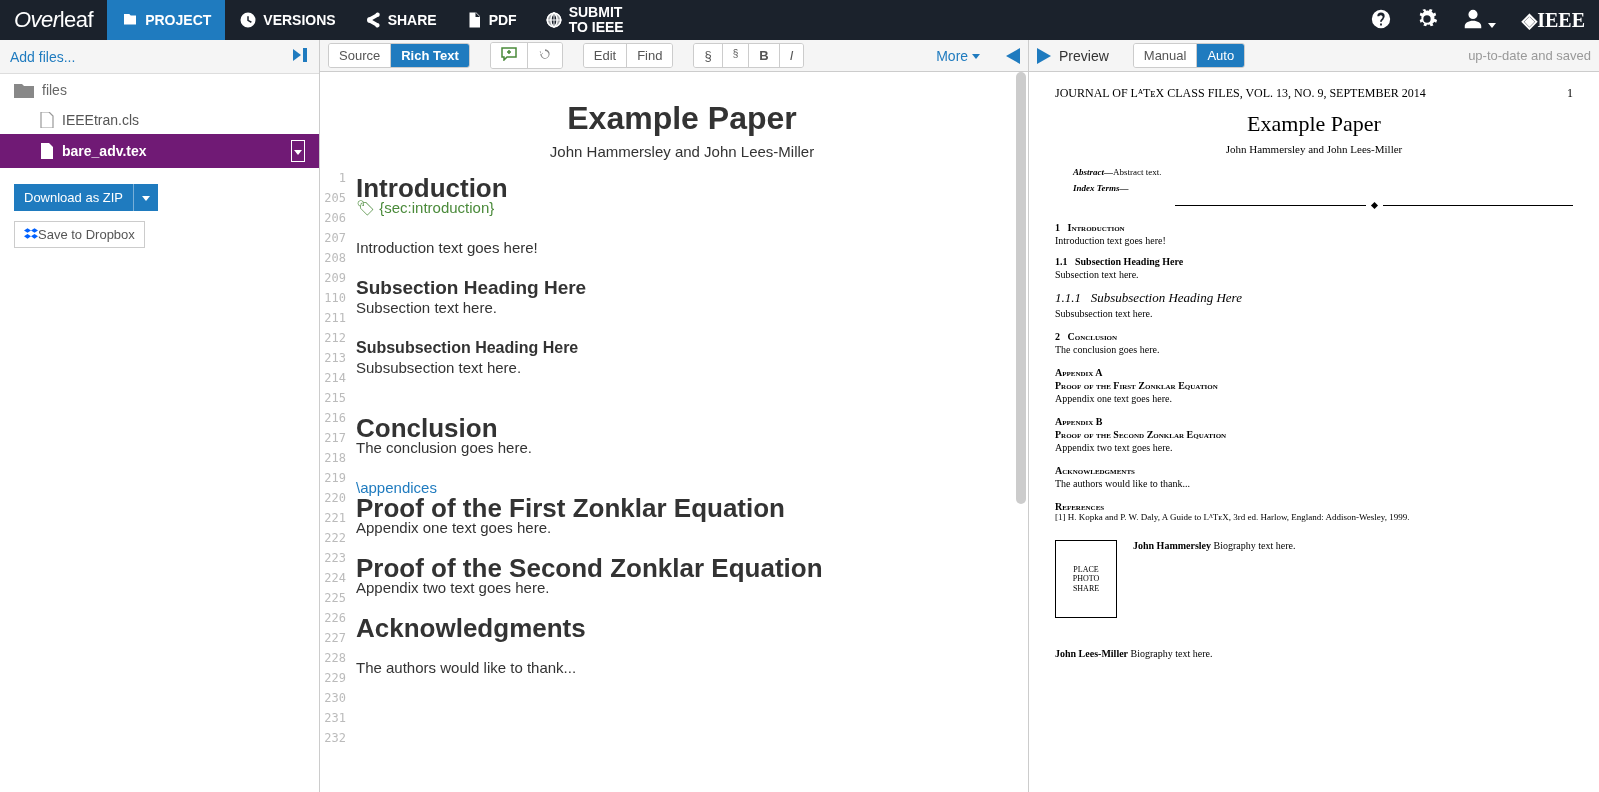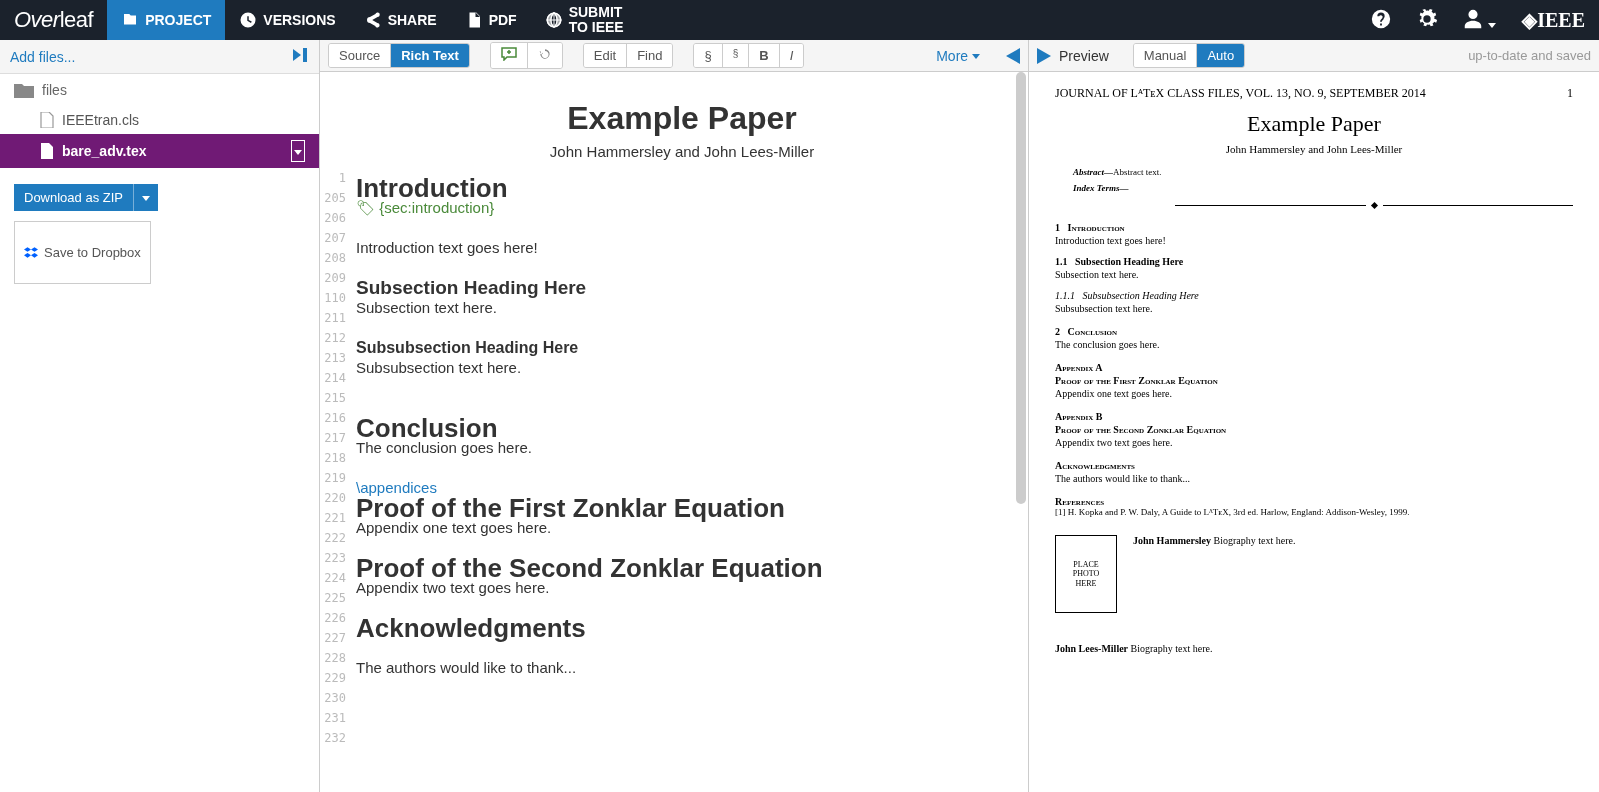--- a/index.html
+++ b/index.html
@@ -20,21 +20,21 @@
 .link{color:#1f7bbf;cursor:pointer}
 .collapse{margin-left:auto;color:#1f7bbf}
 .files-head{display:flex;align-items:flex-end;gap:8px;padding:8px 14px;color:#666}
 .file-row{display:flex;align-items:center;gap:8px;padding:6px 14px 6px 40px;cursor:pointer;color:#555}
 .file-row.active{background:#701a75;color:#fff}
 .file-row.active .drop{border:1px solid #fff;padding:2px;margin-left:auto}
 .side-actions{padding:16px 14px;display:flex;flex-direction:column;align-items:flex-start;gap:10px}
 .btn-group{display:flex}
 .btn-blue{background:#1f7bbf;color:#fff;padding:6px 10px;cursor:pointer;font-size:13px}
 .btn-blue.drop{border-left:1px solid rgba(255,255,255,0.4);padding:6px 8px}
-.btn-box{background:#fff;border:1px solid #ccc;padding:23px 9px;display:flex;align-items:flex-end;gap:6px;cursor:pointer;font-size:13px;color:#555}
+.btn-box{background:#fff;border:1px solid #ccc;padding:5px 9px;display:flex;align-items:flex-start;cursor:pointer;font-size:13px;color:#555}
 .editor-pane{flex:1;display:flex;flex-direction:column;border-right:1px solid #ccc;min-width:0}
 .toolbar{background:#f5f5f5;border-bottom:1px solid #ccc;height:32px;display:flex;align-items:center;padding:0 8px;gap:12px}
 .tgroup{display:flex;border:1px solid #ccc;border-radius:3px;overflow:hidden;margin-right:8px}
 .tbtn{padding:4px 10px;background:#fff;cursor:pointer;font-size:13px;color:#555;border-right:1px solid #ccc}
 .tbtn:last-child{border-right:none}
 .tbtn.active{background:#1f7bbf;color:#fff}
 .tbtn.green{color:#4a8a3a}
 .tbtn b{font-weight:700}
 .tspace{flex:1}
 .more{color:#1f7bbf;padding:0 6px;cursor:pointer}
@@ -60,21 +60,21 @@
 .ptitle{text-align:center;font-size:22px;font-weight:400;margin:6px 0}
 .pauth{text-align:center;font-size:11px;margin:4px 0 12px}
 .pline{font-size:9px;margin-left:18px}
 .prule{display:flex;align-items:center;margin:10px 0 14px 120px}
 .prule::before,.prule::after{content:"";flex:1;border-top:1px solid #000}
 .prule span{margin:0 6px;transform:rotate(45deg);width:5px;height:5px;background:#000}
 .psec{font-size:10px;margin-top:12px}
 .psec b{font-variant:small-caps}
 .ptext{font-size:10px;margin-top:2px}
 .psub{font-size:10px;margin-top:10px}
-.psubsub{font-size:10px;font-style:italic;margin-top:10px}
+.psubsub{font-size:13px;font-style:italic;margin-top:10px}
 .pref{font-size:9px;padding-left:14px;text-indent:-14px}
 .bio{display:flex;gap:16px;margin-top:18px;align-items:flex-start}
 .photo{width:62px;height:78px;border:1px solid #000;display:flex;align-items:center;justify-content:center;text-align:center;font-size:8px;line-height:1.2}
 .chev{display:inline-block;width:0;height:0;border-left:4px solid transparent;border-right:4px solid transparent;border-top:5px solid currentColor;vertical-align:middle}
 </style>
 </head>
 <body>
 
 <div class="topbar">
   <div class="logo"><span>Over</span><b>leaf</b></div>
@@ -303,19 +303,19 @@
       <div class="psec"><b>Appendix B</b></div>
       <div class="psec" style="margin-top:2px"><b>Proof of the Second Zonklar Equation</b></div>
       <div class="ptext">Appendix two text goes here.</div>
       <div class="psec"><b>Acknowledgments</b></div>
       <div class="ptext">The authors would like to thank...</div>
       <div class="psec"><b>References</b></div>
       <div class="pref">[1]  H. Kopka and P. W. Daly, A Guide to LᴬTᴇX, 3rd ed.  Harlow, England: Addison-Wesley, 1999.</div>
       <div class="bio">
         <div class="photo" style="white-space:pre">PLACE
 PHOTO
-HERE</div>
+SHARE</div>
         <div><b>John Hammersley</b><span> Biography text here.</span></div>
       </div>
       <div style="margin-top:30px"><b>John Lees-Miller</b><span> Biography text here.</span></div>
     </div>
   </div>
 </div>
 
 </body></html>

